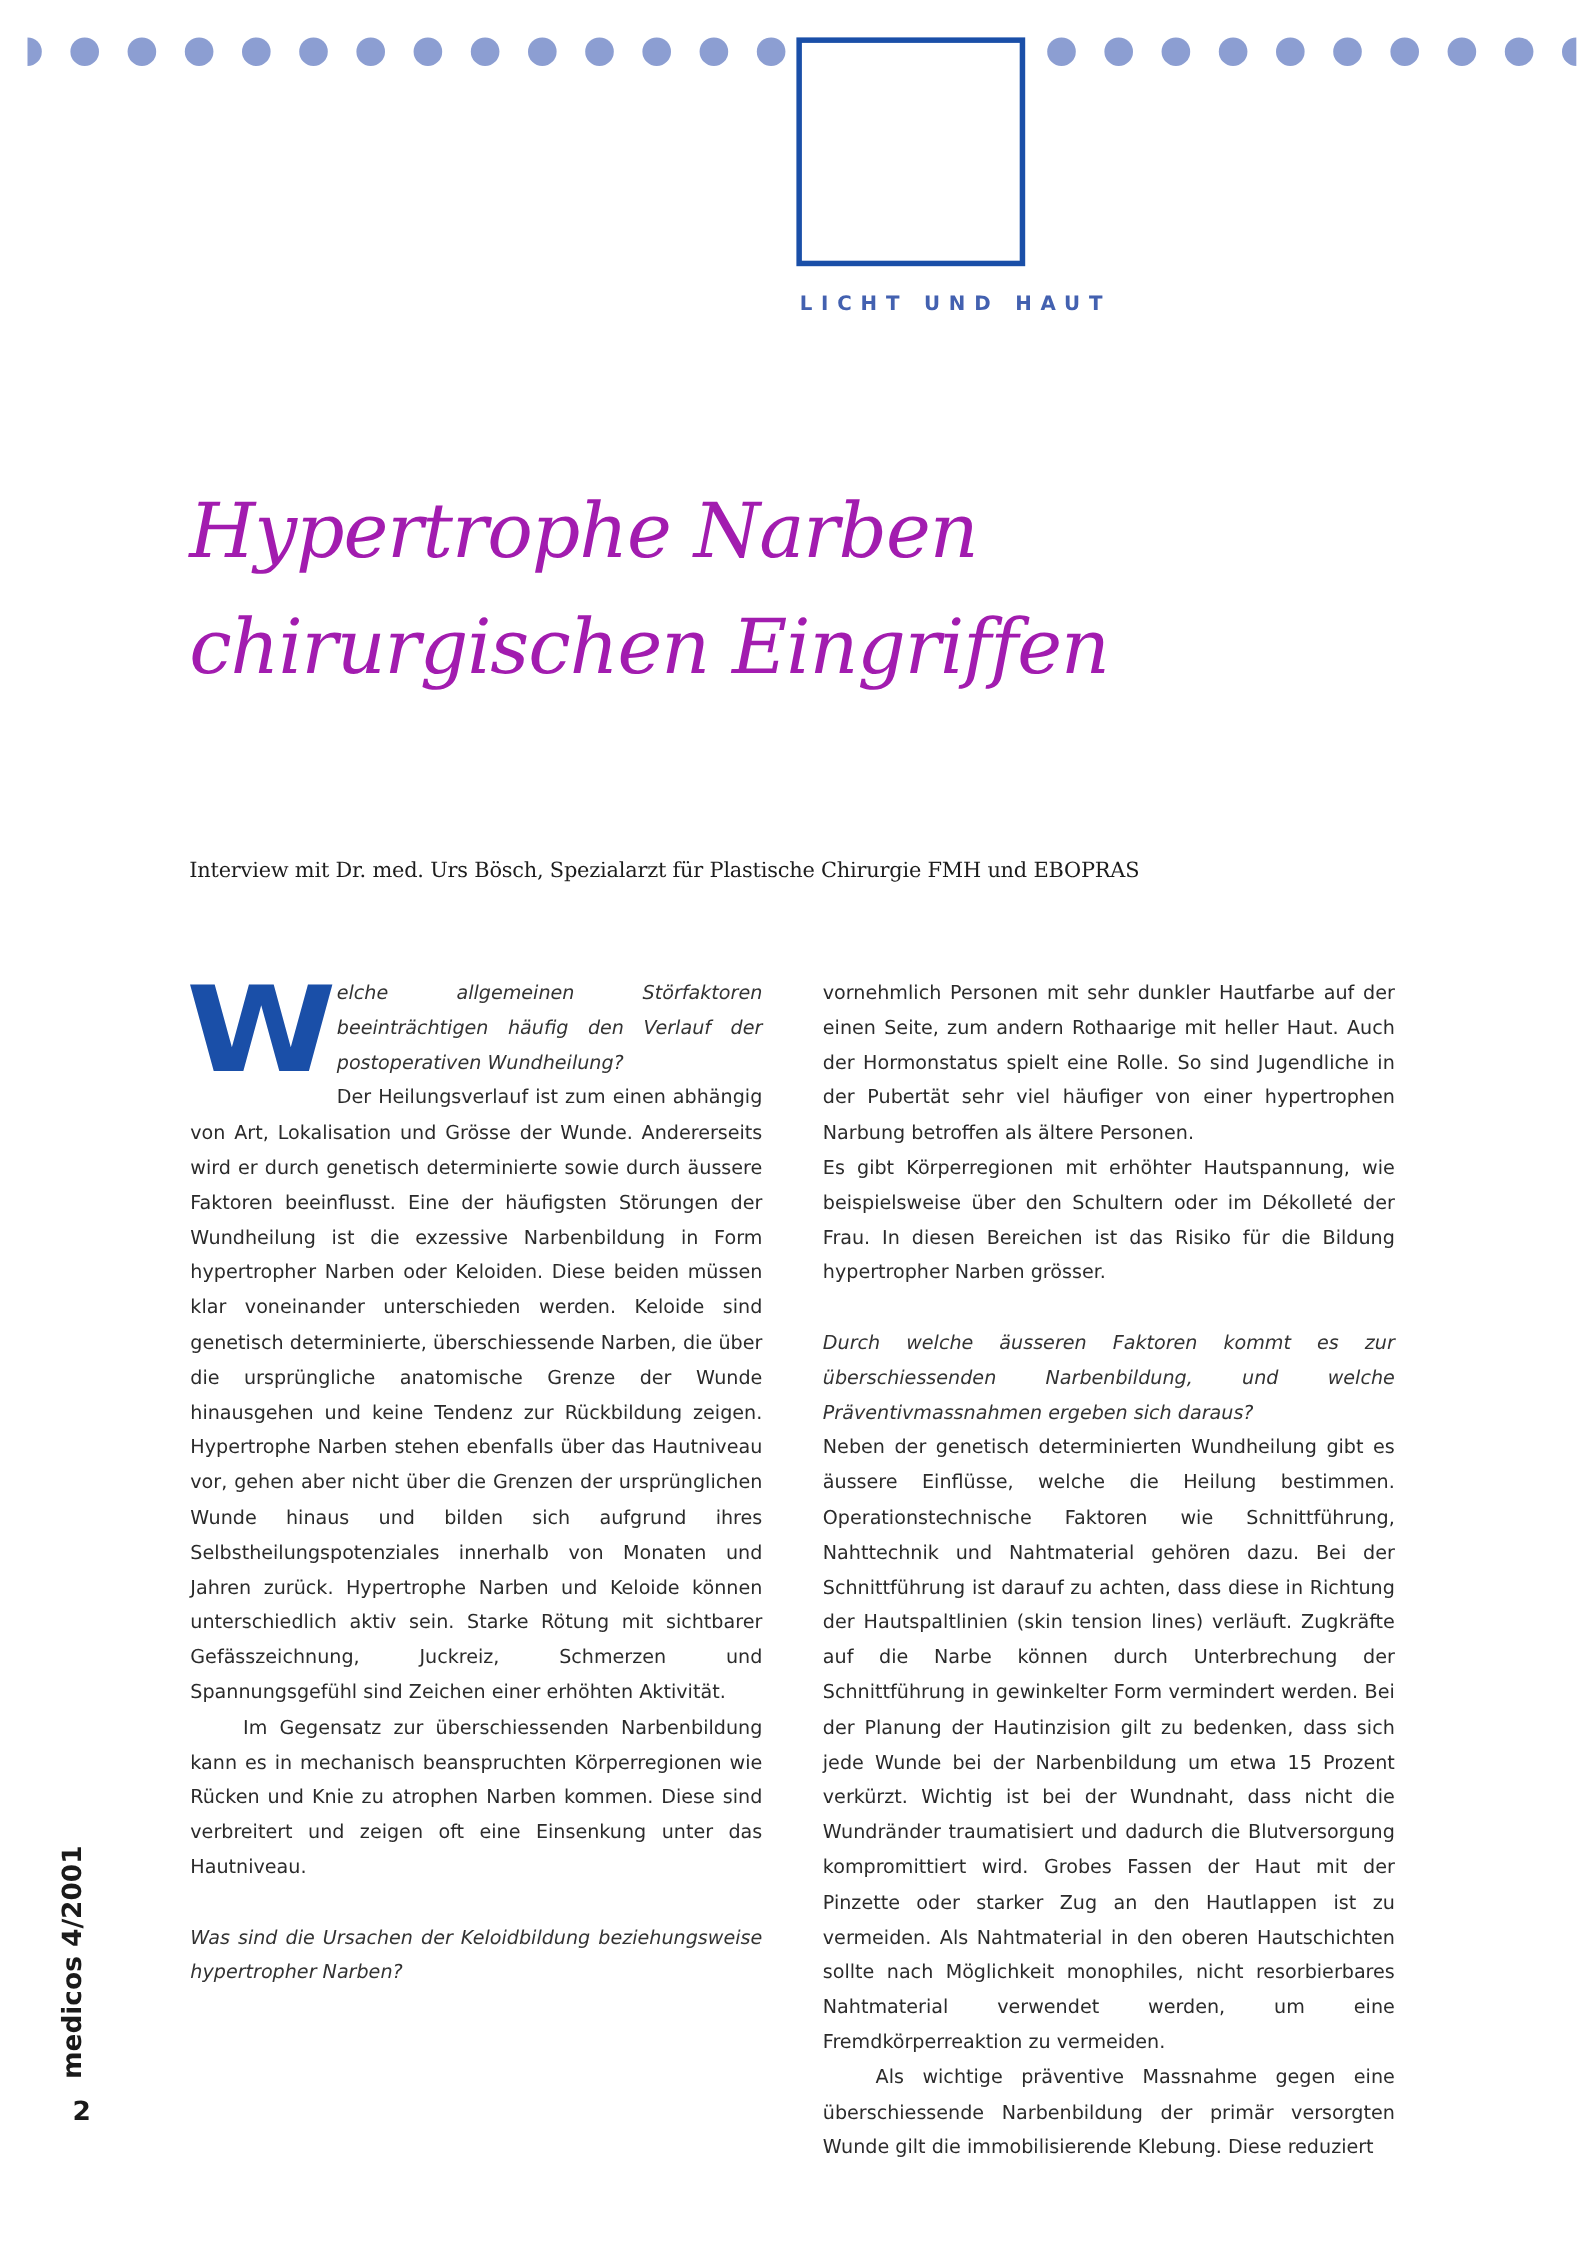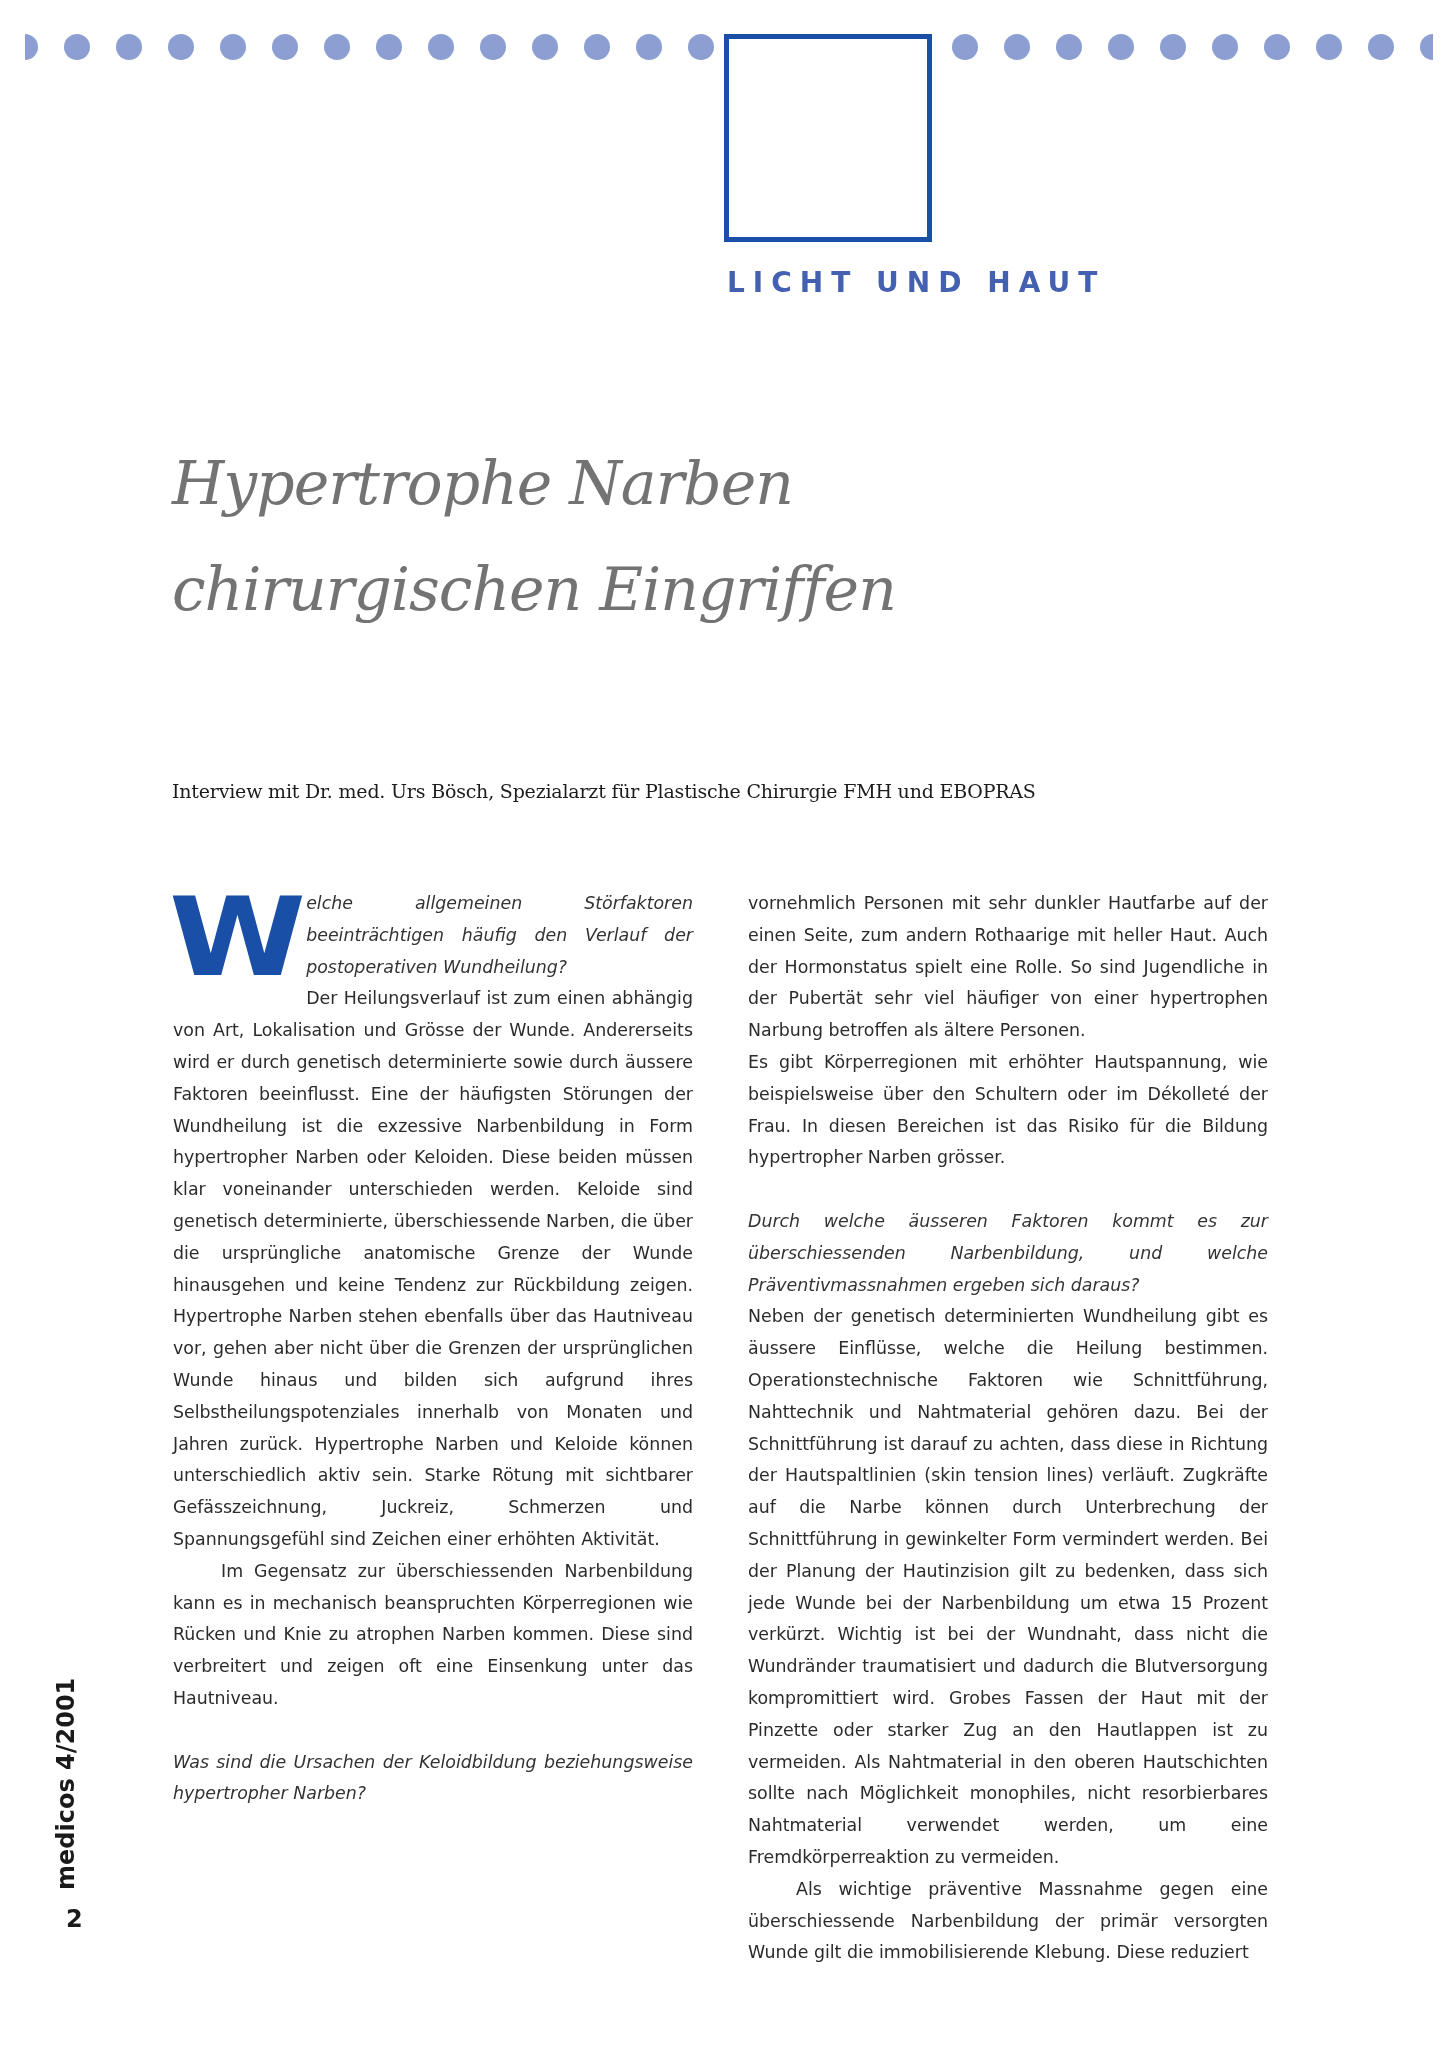--- a/index.html
+++ b/index.html
@@ -46,34 +46,34 @@
       height: 198px;
       border: 5px solid #1a4fa8;
       background: #fff;
     }
     .section-label {
       position: absolute;
       left: 727px;
       top: 266px;
       font-family: "DejaVu Sans", sans-serif;
       font-weight: bold;
-      font-size: 28px;
+      font-size: 18px;
       letter-spacing: 8px;
       color: #4361b0;
     }
     .title {
       position: absolute;
       left: 172px;
       top: 430px;
       width: 1200px;
       font-family: "DejaVu Serif", serif;
       font-style: italic;
-      font-size: 60px;
+      font-size: 69px;
       line-height: 106px;
-      color: #737373;
+      color: #a21caf;
       margin: 0;
       font-weight: normal;
       letter-spacing: -1px;
     }
     .title span { display: block; white-space: nowrap; }
     .subtitle {
       position: absolute;
       left: 172px;
       top: 780px;
       font-family: "DejaVu Serif", serif;

